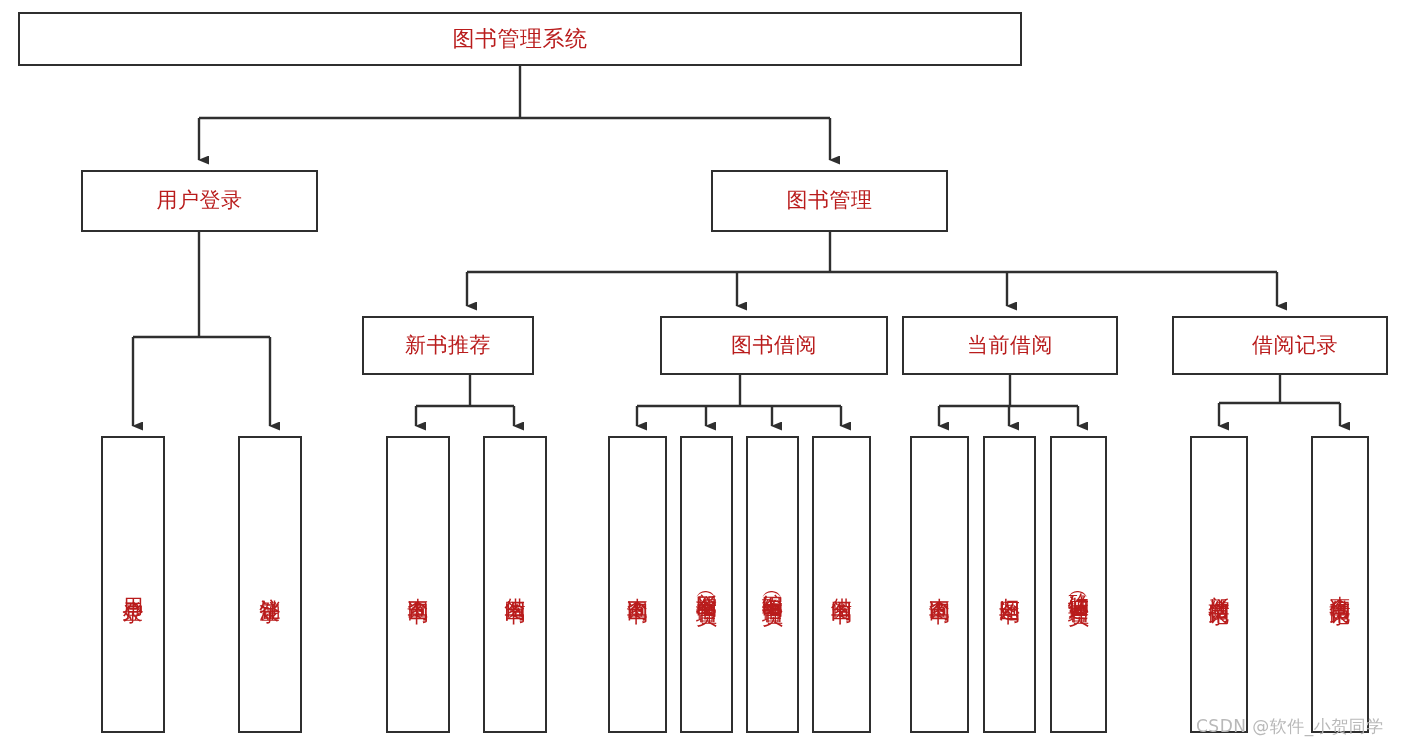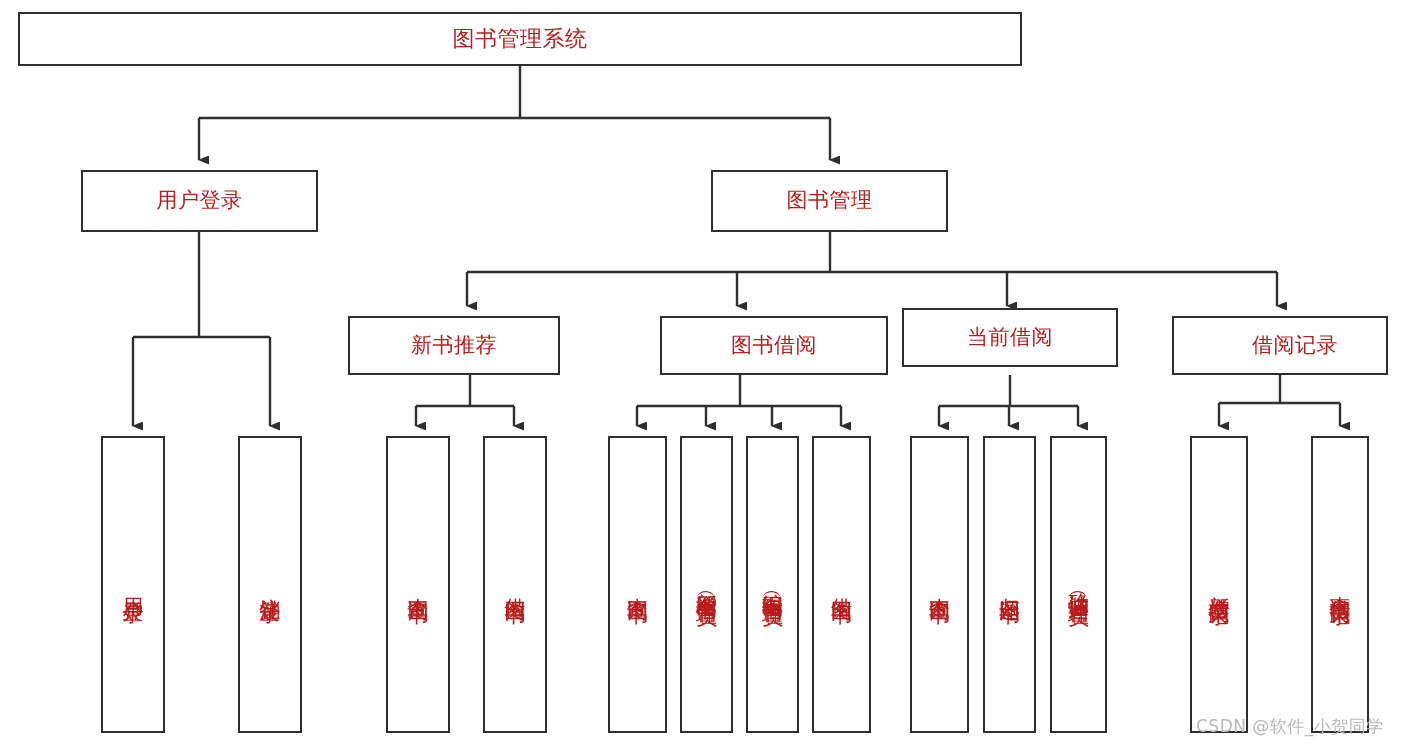--- a/index.html
+++ b/index.html
@@ -123,27 +123,27 @@
     <span class="label">图书管理系统</span>
   </div>
 
   <div class="node" style="left:81px; top:170px; width:237px; height:62px;">
     <span class="label">用户登录</span>
   </div>
   <div class="node" style="left:711px; top:170px; width:237px; height:62px;font-family:Liberation Serif, serif;">
     <span class="label">图书管理</span>
   </div>
 
-  <div class="node" style="left:348px; top:316px; width:212px; height:59px;">
+  <div class="node" style="left:362px; top:316px; width:172px; height:59px;">
     <span class="label">新书推荐</span>
   </div>
   <div class="node" style="left:660px; top:316px; width:228px; height:59px;">
     <span class="label">图书借阅</span>
   </div>
-  <div class="node" style="left:902px; top:308px; width:216px; height:59px;">
+  <div class="node" style="left:902px; top:316px; width:216px; height:59px;">
     <span class="label">当前借阅</span>
   </div>
   <div class="node" style="left:1172px; top:316px; width:216px; height:59px;padding-left:30px;">
     <span class="label">借阅记录</span>
   </div>
 
   <div class="node vertical" style="left:101px; top:436px; width:64px; height:297px;">
     <span class="label">用户登录</span>
   </div>
   <div class="node vertical" style="left:238px; top:436px; width:64px; height:297px;">

